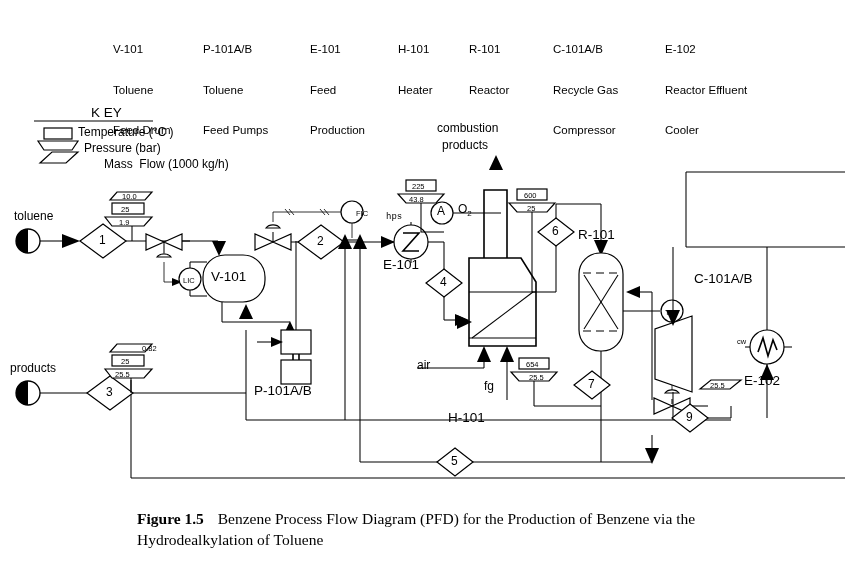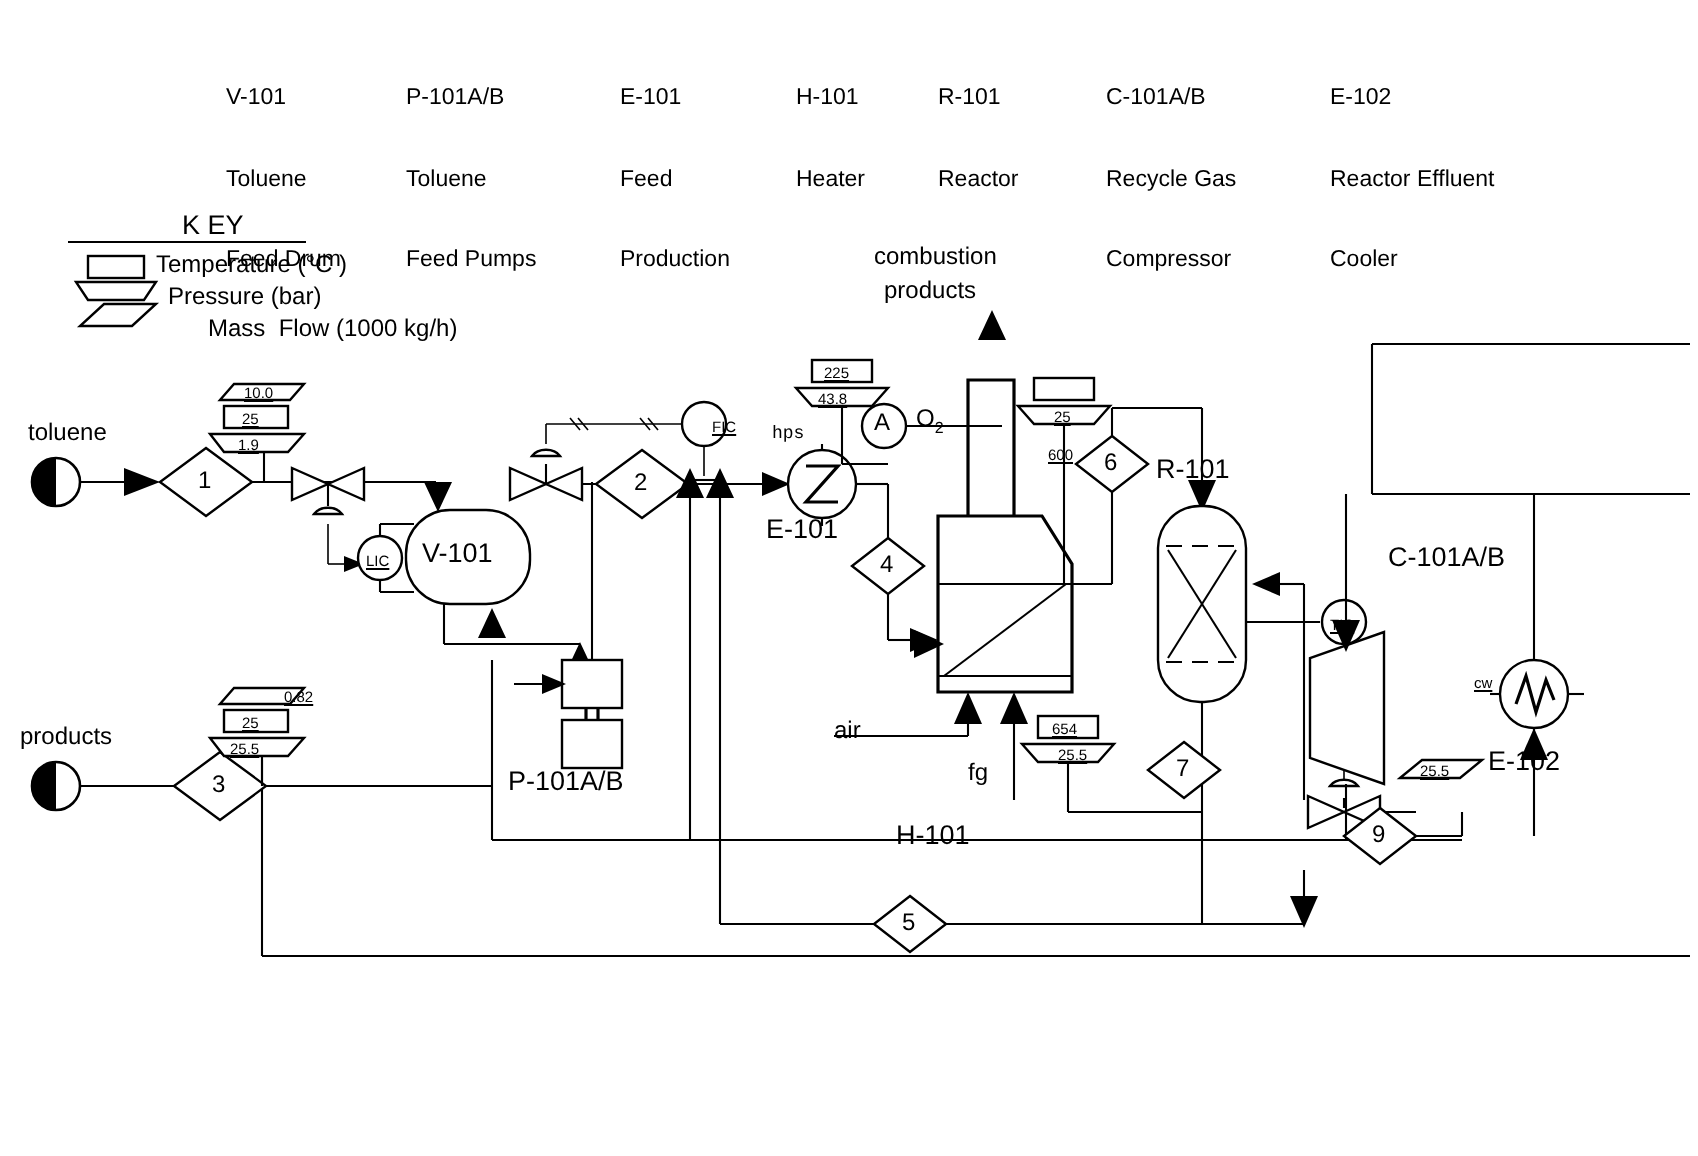--- a/index.html
+++ b/index.html
@@ -2,21 +2,21 @@
 <html><head>
 <meta charset="utf-8">
 <style>
   html,body{margin:0;padding:0;background:#ffffff;}
   body{width:849px;height:578px;position:relative;
        font-family:"Liberation Sans", sans-serif;color:#000;overflow:hidden;}
   #stage{position:absolute;left:0;top:0;width:678px;height:578px;}
   .eqhdr{position:absolute;font-size:11.5px;line-height:13.5px;white-space:pre;}
   .lbl{position:absolute;font-size:12px;line-height:13px;white-space:pre;text-align:center;}
   .lbl.sm{font-size:9px;font-family:Liberation Mono, monospace;}
-  .lbl.xs{font-size:7.5px;text-decoration:underline;}
+  .lbl.xs{font-size:7.5px;}
   .lbl.big{font-size:13.5px;}
   .caption{position:absolute;left:137px;top:508px;width:640px;
            font-family:"Liberation Serif", serif;font-size:15.5px;line-height:21px;color:#000;}
   .caption b{font-family:"Liberation Serif", serif;font-weight:bold;}
   svg{position:absolute;left:0;top:0;}
   .ln{stroke:#000;stroke-width:1.05;fill:none;}
   .ln2{stroke:#000;stroke-width:1.6;fill:none;}
   .thin{stroke:#000;stroke-width:0.8;fill:none;}
   .wh{fill:#fff;stroke:#000;stroke-width:1.2;}
   .blk{fill:#000;}
@@ -324,21 +324,21 @@
   <div class="lbl xs" style="left:121px;top:203px;">25</div>
   <div class="lbl xs" style="left:119px;top:216px;">1.9</div>
 
   <div class="lbl xs" style="left:122px;top:342px;margin-left:20px;">0.82</div>
   <div class="lbl xs" style="left:121px;top:355px;">25</div>
   <div class="lbl xs" style="left:115px;top:368px;">25.5</div>
 
   <div class="lbl xs" style="left:412px;top:180px;">225</div>
   <div class="lbl xs" style="left:409px;top:193px;">43.8</div>
 
-  <div class="lbl xs" style="left:524px;top:189px;margin-top:32px;">600</div>
+  <div class="lbl xs" style="left:524px;top:189px;">600</div>
   <div class="lbl xs" style="left:527px;top:202px;">25</div>
 
   <div class="lbl xs" style="left:526px;top:358px;">654</div>
   <div class="lbl xs" style="left:529px;top:371px;">25.5</div>
 
   <div class="lbl xs" style="left:710px;top:379px;">25.5</div>
 
   <div class="lbl" style="left:99px;top:234px;">1</div>
   <div class="lbl" style="left:317px;top:235px;">2</div>
   <div class="lbl" style="left:106px;top:386px;">3</div>
@@ -360,14 +360,18 @@
   <div class="lbl xs" style="left:737px;top:335px;">cw</div>
   <div class="lbl" style="left:484px;top:380px;">fg</div>
   <div class="lbl" style="left:417px;top:359px;">air</div>
   <div class="lbl" style="left:458px;top:203px;">O<sub style="font-size:8px">2</sub></div>
 
   <div class="lbl xs" style="left:183px;top:274px;">LIC</div>
   <div class="lbl xs" style="left:345px;top:207px;margin-left:11px;">FIC</div>
   <div class="lbl xs" style="left:665px;top:306px;">TIC</div>
   <div class="lbl" style="left:437px;top:205px;">A</div>
 
+  <div class="caption">
+    <b>Figure 1.5</b>
+    <span style="margin-left:10px;">Benzene Process Flow Diagram (PFD) for the Production of Benzene via the Hydrodealkylation of Toluene</span>
+  </div>
 
 </div>
 
 </body></html>

